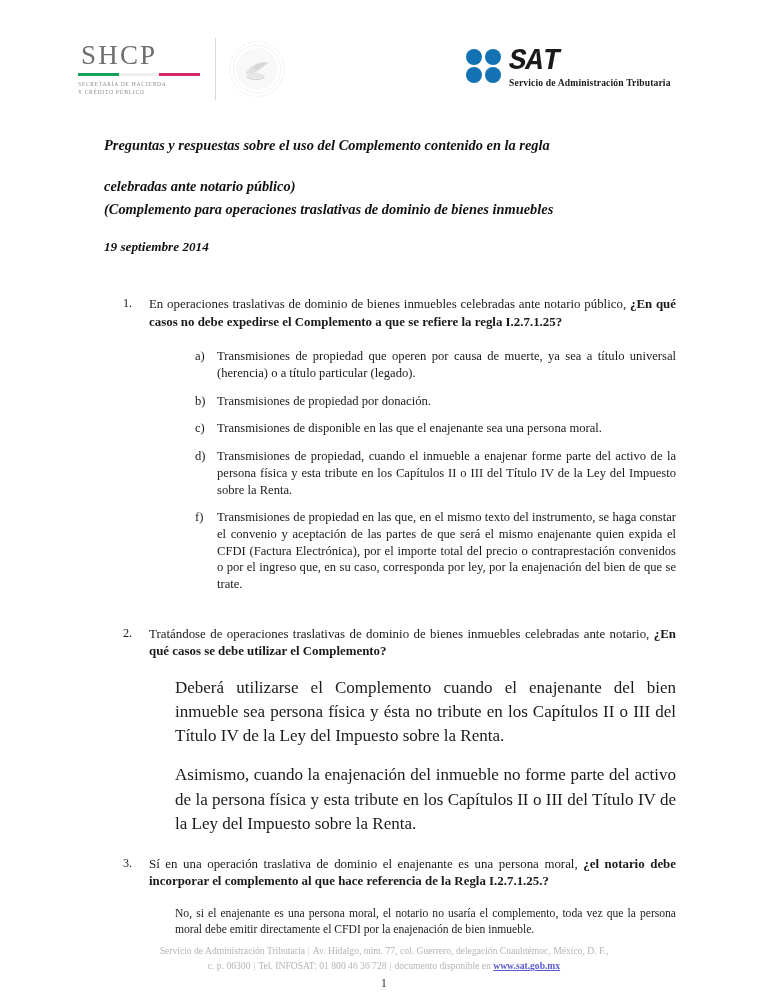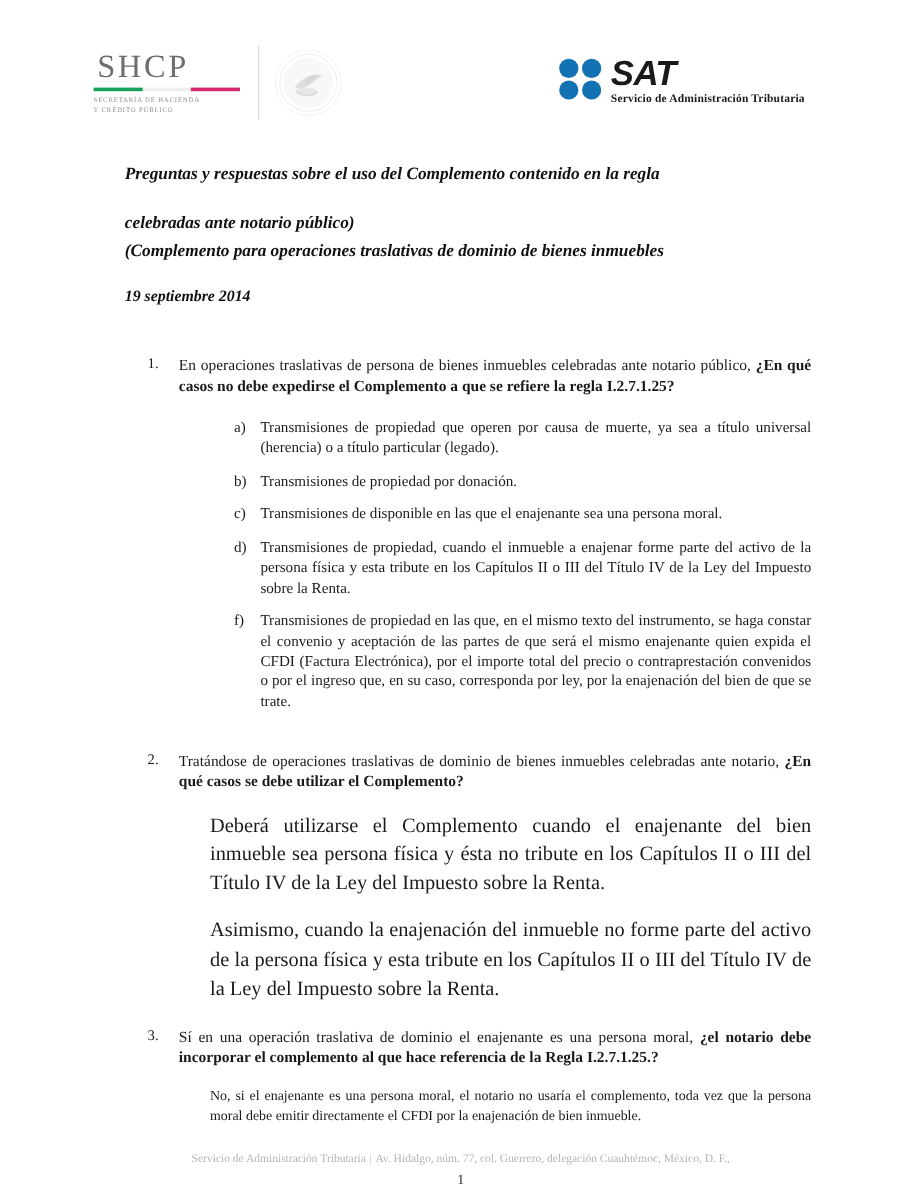--- a/index.html
+++ b/index.html
@@ -102,21 +102,21 @@
   }
   .sat-dots span {
     display: block;
     width: 16px;
     height: 16px;
     border-radius: 50%;
     background: #1272b4;
   }
   .sat-text { margin-left: 7px; }
   .sat-word {
-    font-family: Liberation Sans, sans-serif;
+    font-family: Liberation Mono, monospace;
     font-weight: bold;
     font-style: italic;
     font-size: 29px;
     line-height: 0.98;
     letter-spacing: -0.5px;
     color: #1a1a1a;
   }
   .sat-tagline {
     font-family: "Liberation Serif", "DejaVu Serif", serif;
     font-weight: bold;
@@ -311,21 +311,21 @@
       <div>celebradas ante notario público)</div>
       <div>(Complemento para operaciones traslativas de dominio de bienes inmuebles</div>
     </div>
     <div class="doc-date">19 septiembre 2014</div>
   </div>
 
   <div class="content">
 
     <div class="qa-item">
       <div class="qa-num">1.</div>
-      <div class="qa-question"><span>En operaciones traslativas de persona de bienes inmuebles celebradas ante notario público, </span><b>¿En qué casos no debe expedirse el Complemento a que se refiere la regla I.2.7.1.25?</b></div>
+      <div class="qa-question"><span>En operaciones traslativas de dominio de bienes inmuebles celebradas ante notario público, </span><b>¿En qué casos no debe expedirse el Complemento a que se refiere la regla I.2.7.1.25?</b></div>
 
       <ul class="sublist">
         <li>
           <span class="lbl">a)</span><span>Transmisiones de propiedad que operen por causa de muerte, ya sea a título universal (herencia) o a título particular (legado).</span>
         </li>
         <li>
           <span class="lbl">b)</span><span>Transmisiones de propiedad por donación.</span>
         </li>
         <li>
           <span class="lbl">c)</span><span>Transmisiones de disponible en las que el enajenante sea una persona moral.</span>
@@ -355,17 +355,21 @@
       <div class="qa-question"><span>Sí en una operación traslativa de dominio el enajenante es una persona moral, </span><b>¿el notario debe incorporar el complemento al que hace referencia de la Regla I.2.7.1.25.?</b></div>
       <div class="answer small">No, si el enajenante es una persona moral, el notario no usaría el complemento, toda vez que la persona moral debe emitir directamente el CFDI por la enajenación de bien inmueble.</div>
     </div>
 
   </div>
 
   <div class="footer">
     <div>
       <span>Servicio de Administración Tributaria</span><span class="sep">|</span><span>Av. Hidalgo, núm. 77, col. Guerrero, delegación Cuauhtémoc, México, D. F.,</span>
     </div>
+    <div>
+      <span>c. p. 06300</span><span class="sep">|</span><span>Tel. INFOSAT: 01 800 46 36 728</span><span class="sep">|</span><span>documento disponible en</span>
+      <a href="#">www.sat.gob.mx</a>
+    </div>
   </div>
 
   <div class="page-number">1</div>
 
 </div>
 
 </body></html>

